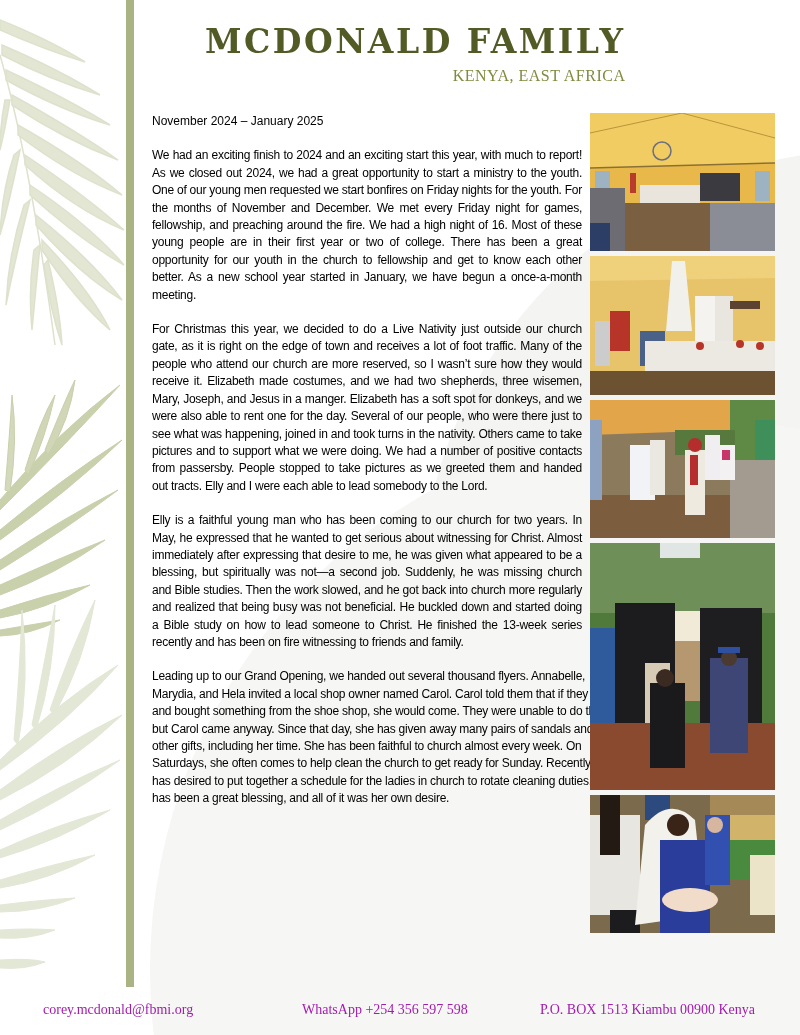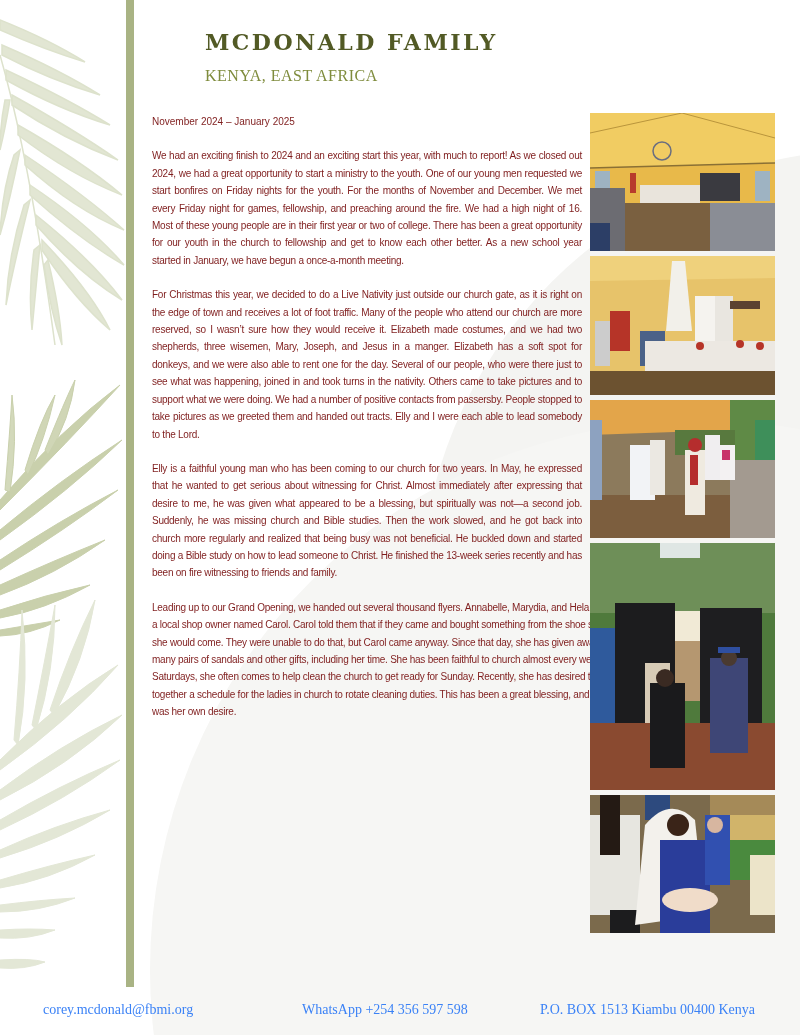--- a/index.html
+++ b/index.html
@@ -20,42 +20,42 @@
       position: absolute; left: 0; top: 0; width: 126px; height: 1035px; z-index: 1;
       background: #ffffff;
     }
     .leaf-panel svg { position: absolute; left: 0; top: 0; }
     .vbar {
       position: absolute; left: 126px; top: 0; width: 8px; height: 987px;
       background: #a9b384; z-index: 2;
     }
     .header { position: absolute; left: 205px; top: 26px; z-index: 3; }
     .title {
-      font-family: "DejaVu Serif", serif; font-weight: bold; font-size: 22px;
+      font-family: "DejaVu Serif", serif; font-weight: bold; font-size: 33px;
       letter-spacing: 2.5px; color: #525a25; margin: 0; line-height: 32px;
     }
     .subtitle {
       font-family: "Liberation Serif", serif; font-size: 16px; color: #7f8c3d;
-      letter-spacing: 0.5px; margin-top: 9px; line-height: 18px;
+      letter-spacing: 0.5px; margin-top: 9px; line-height: 18px; text-align: right;
     }
     .content {
       position: absolute; left: 152px; top: 113px; width: 430px; z-index: 3;
-      font-size: 10px; line-height: 17.4px; color: #7f1d1d;
+      font-size: 12px; line-height: 17.4px; color: #000000;
     }
     .date-range { margin: 0; }
     .salutation { margin: 44px 0 0 0; }
     .para { margin: 17px 0 0 0; text-align: justify; letter-spacing: -0.25px; }
     .para.last { width: 468px; text-align: left; }
     .photos {
       position: absolute; left: 590px; top: 113px; width: 185px; z-index: 3;
     }
     .photo { width: 185px; margin-bottom: 5px; position: relative; overflow: hidden; }
     .footer {
       position: absolute; left: 0; top: 1000px; width: 800px; height: 24px; z-index: 3;
-      font-family: "Liberation Serif", serif; font-size: 14px; color: #3b82f6;
+      font-family: "Liberation Serif", serif; font-size: 14px; color: #a21caf;
     }
     .footer span { position: absolute; top: 2px; white-space: nowrap; }
   </style>
 </head>
 <body>
 
 <div class="bg-swoosh"></div>
 <div class="bg-swoosh2"></div>
 
 <div class="leaf-panel">
@@ -217,14 +217,14 @@
       <circle cx="125" cy="30" r="8" fill="#d7b6a0"></circle>
       <ellipse cx="100" cy="105" rx="28" ry="12" fill="#f0dcc9"></ellipse>
       <rect x="160" y="60" width="25" height="60" fill="#ece4c9"></rect>
     </svg>
   </div>
 </div>
 
 <div class="footer">
   <span style="left:43px;">corey.mcdonald@fbmi.org</span>
   <span style="left:302px;">WhatsApp +254 356 597 598</span>
-  <span style="left:540px;">P.O. BOX 1513 Kiambu 00400 Kenya</span>
+  <span style="left:540px;">P.O. BOX 1513 Kiambu 00900 Kenya</span>
 </div>
 
 </body></html>

